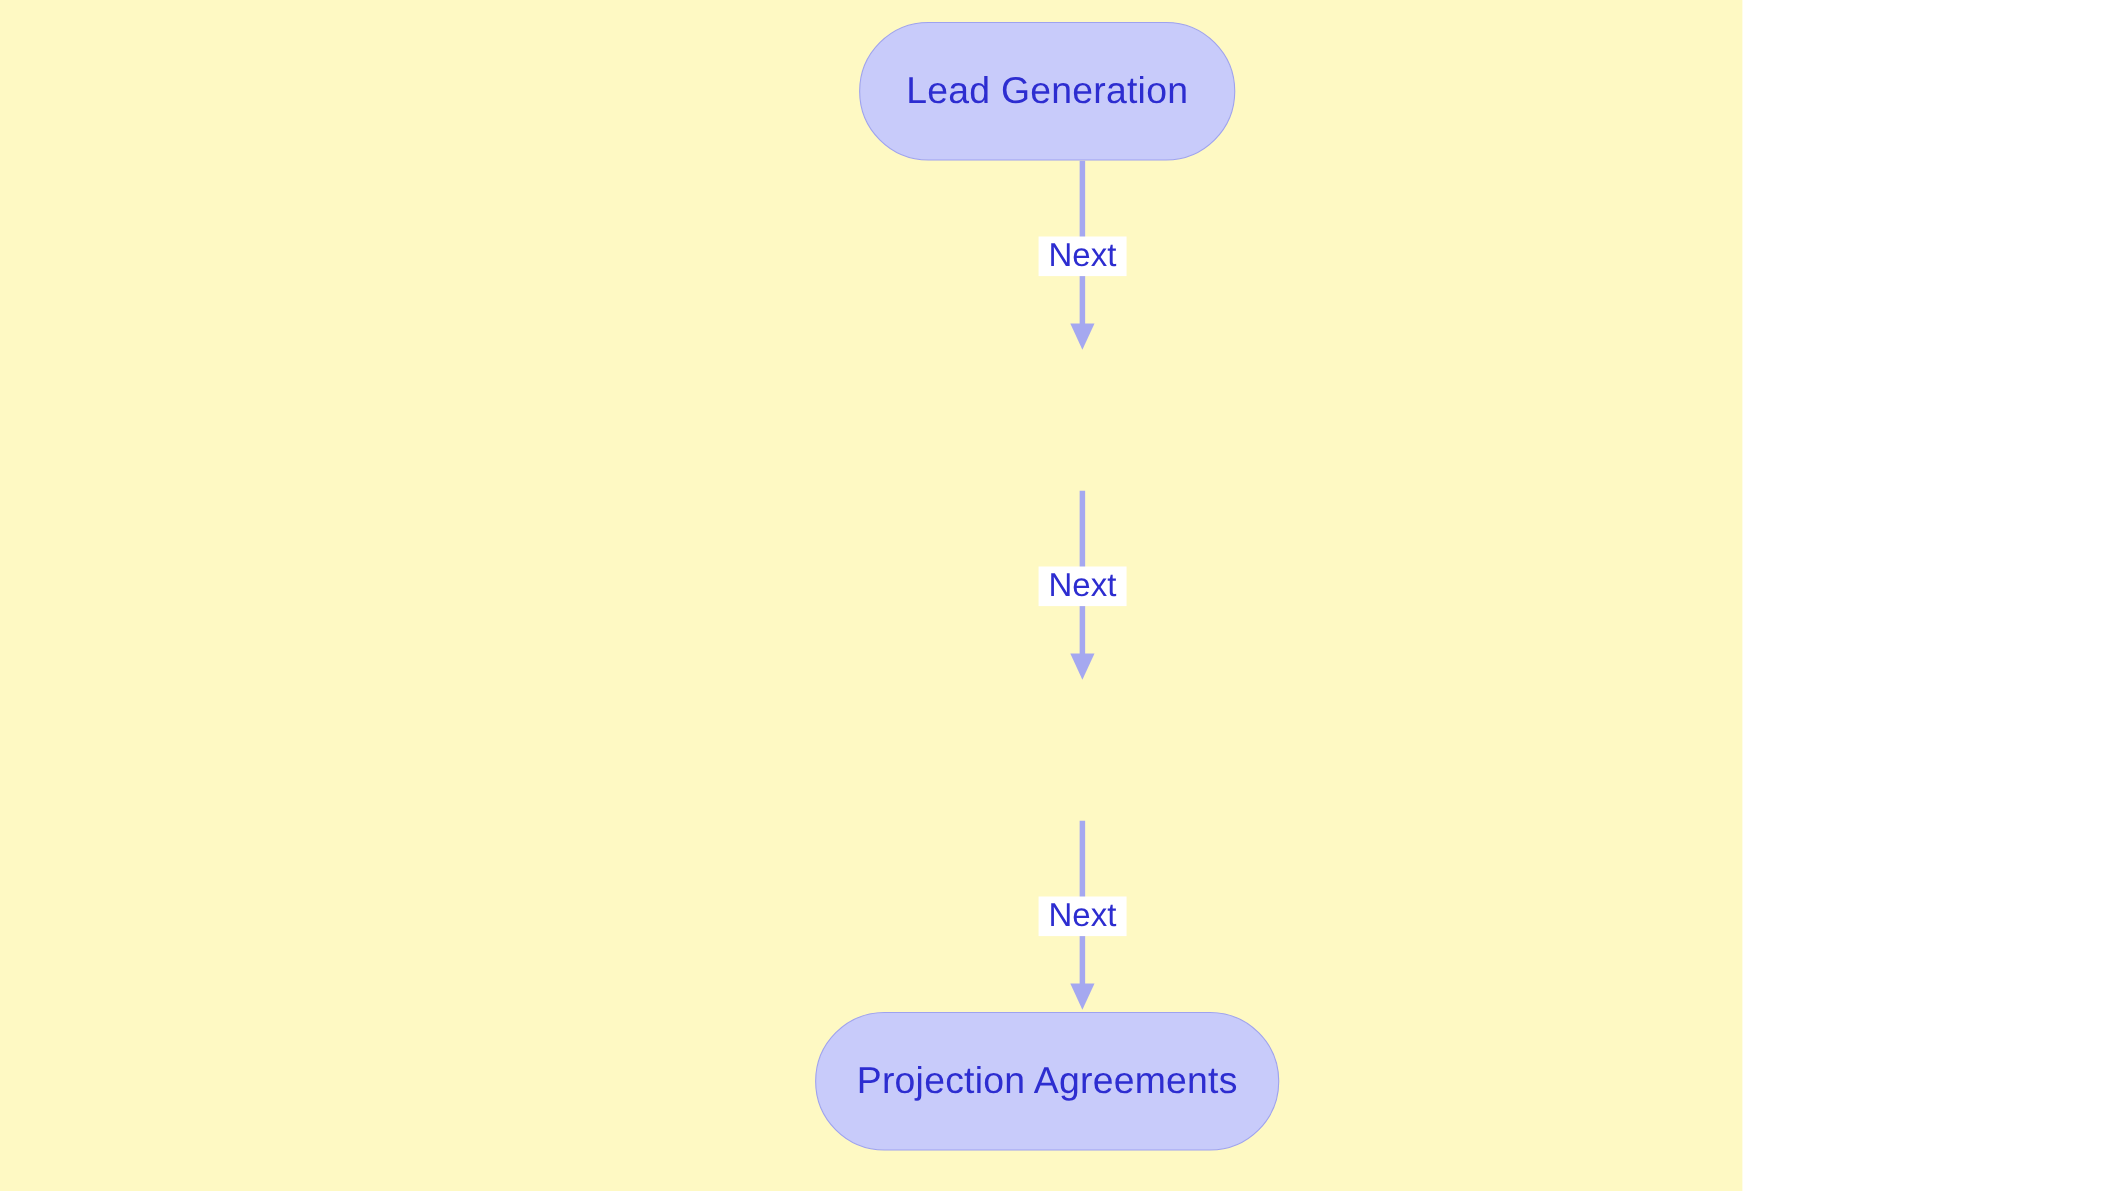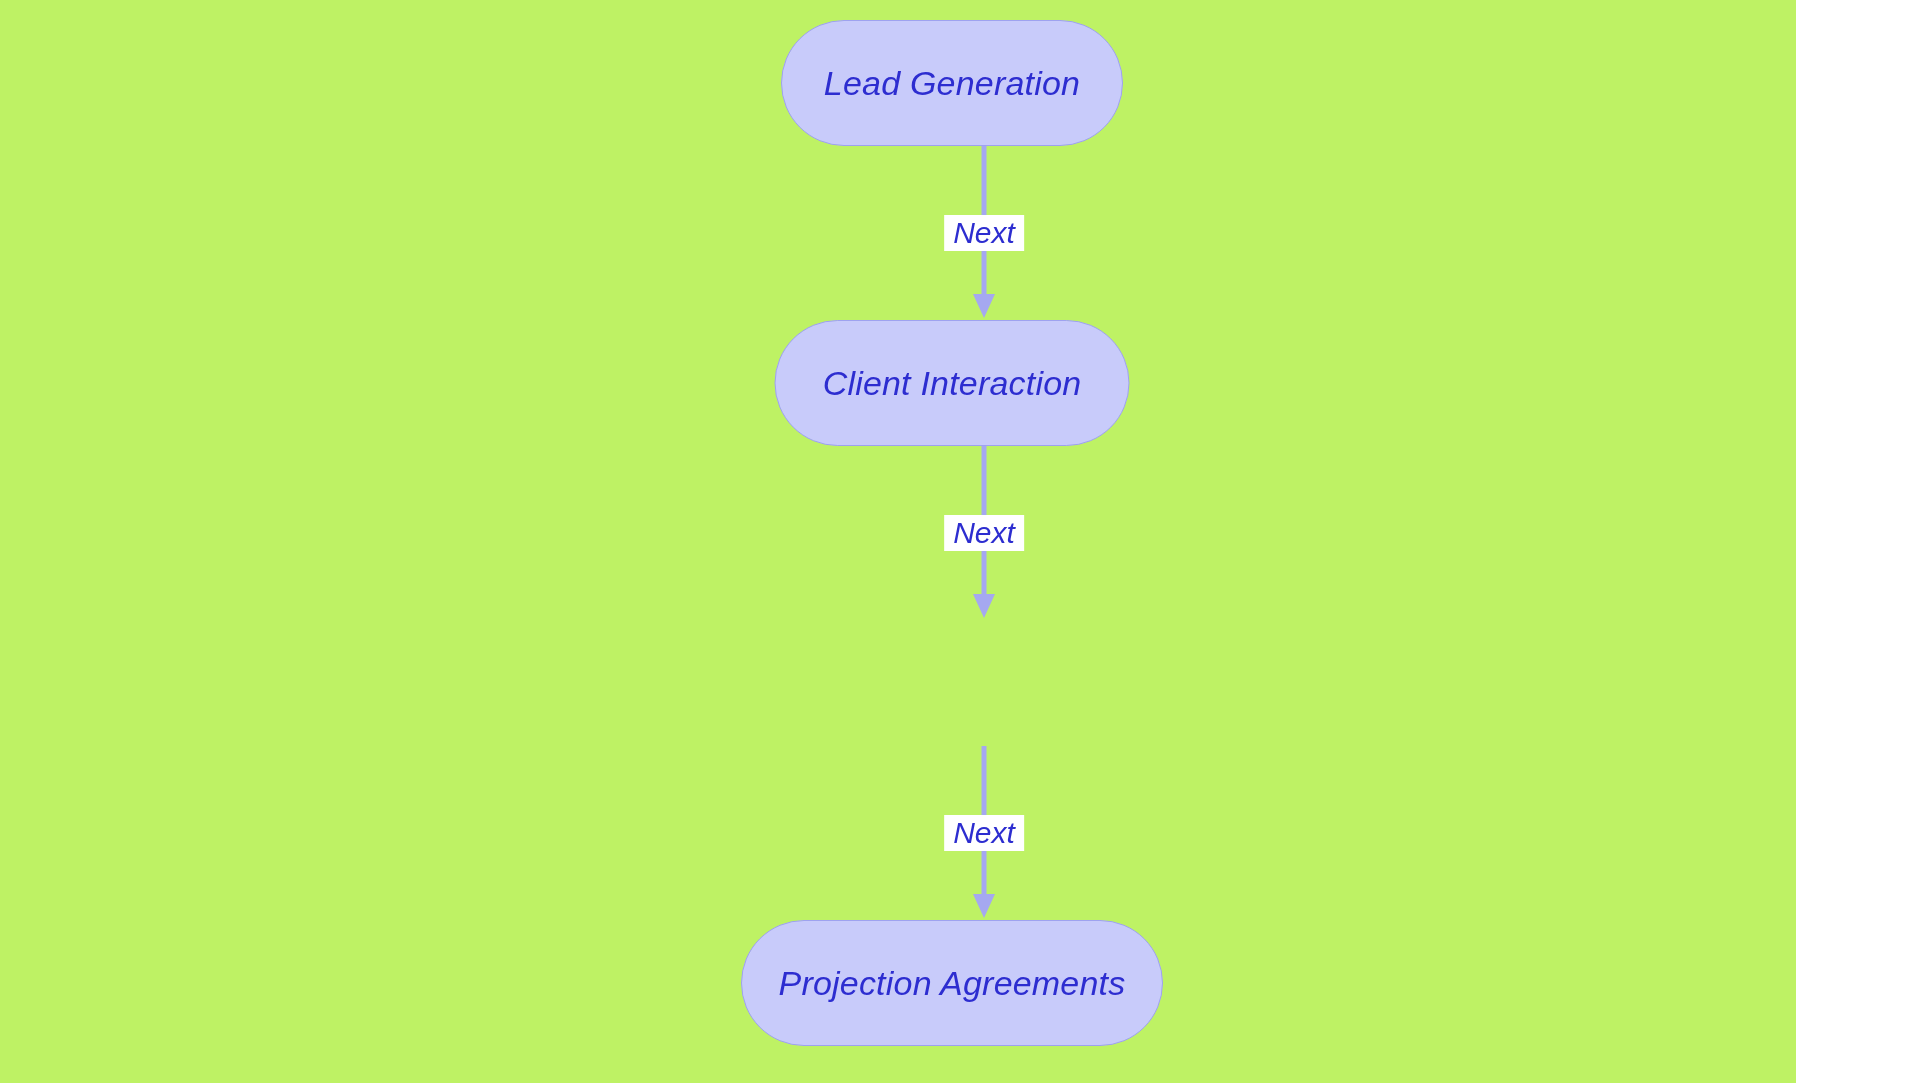--- a/index.html
+++ b/index.html
@@ -10,24 +10,23 @@
   }
   body {
     width: 1920px;
     height: 1083px;
     overflow: hidden;
     font-family: "Liberation Sans", "DejaVu Sans", sans-serif;
   }
 
   #flowchart-canvas {
     position: relative;
-    width: 1796px;
+    width: 1584px;
     height: 1083px;
-    background: #bef264;
-    font-style: italic;
+    background: #fef9c3;
   }
 
   
   .node {
     position: absolute;
     box-sizing: border-box;
     height: 126px;
     background: #c8cbfa;
     border: 1.6px solid #9ea2ef;
     border-radius: 63px;
@@ -101,23 +100,20 @@
   </div>
 
   <div class="edge" id="edge-0">
     <svg viewBox="0 0 200 174" xmlns="http://www.w3.org/2000/svg">
       <line class="edge-line" x1="100" y1="0" x2="100" y2="150"></line>
       <polygon class="edge-arrowhead" points="100,172 89,148 111,148"></polygon>
     </svg>
     <span class="edge-label">Next</span>
   </div>
 
-  <div class="node" id="node-1">
-    <span class="node-label">Client Interaction</span>
-  </div>
 
   <div class="edge" id="edge-1">
     <svg viewBox="0 0 200 174" xmlns="http://www.w3.org/2000/svg">
       <line class="edge-line" x1="100" y1="0" x2="100" y2="150"></line>
       <polygon class="edge-arrowhead" points="100,172 89,148 111,148"></polygon>
     </svg>
     <span class="edge-label">Next</span>
   </div>
 
 

